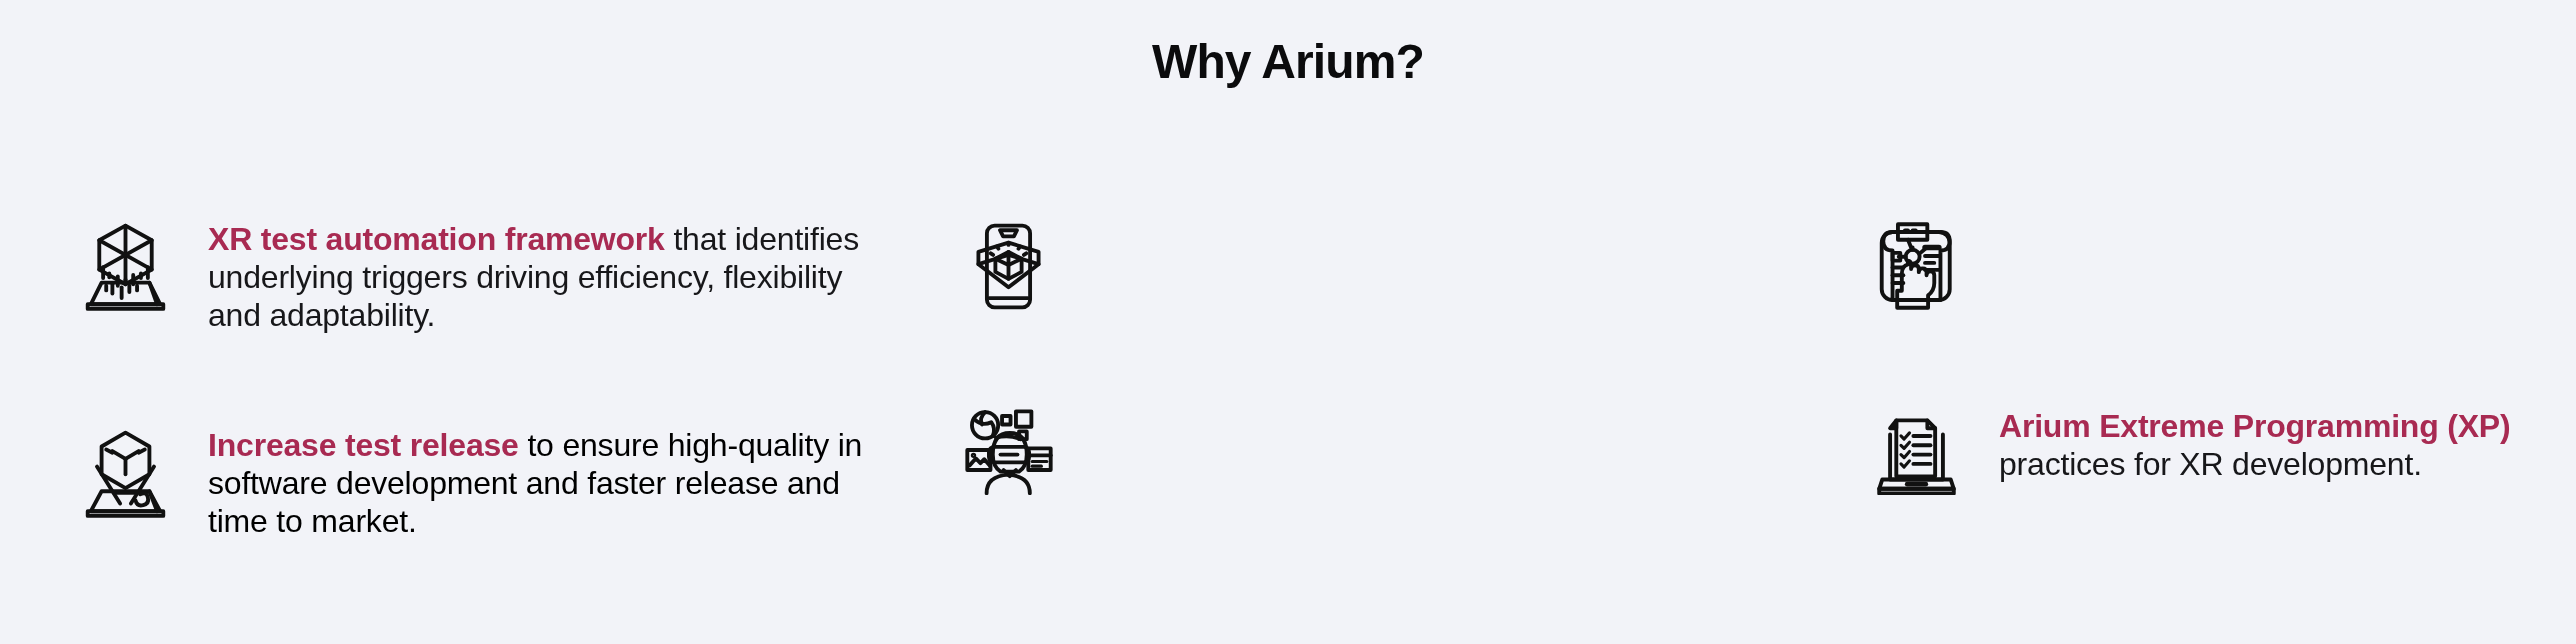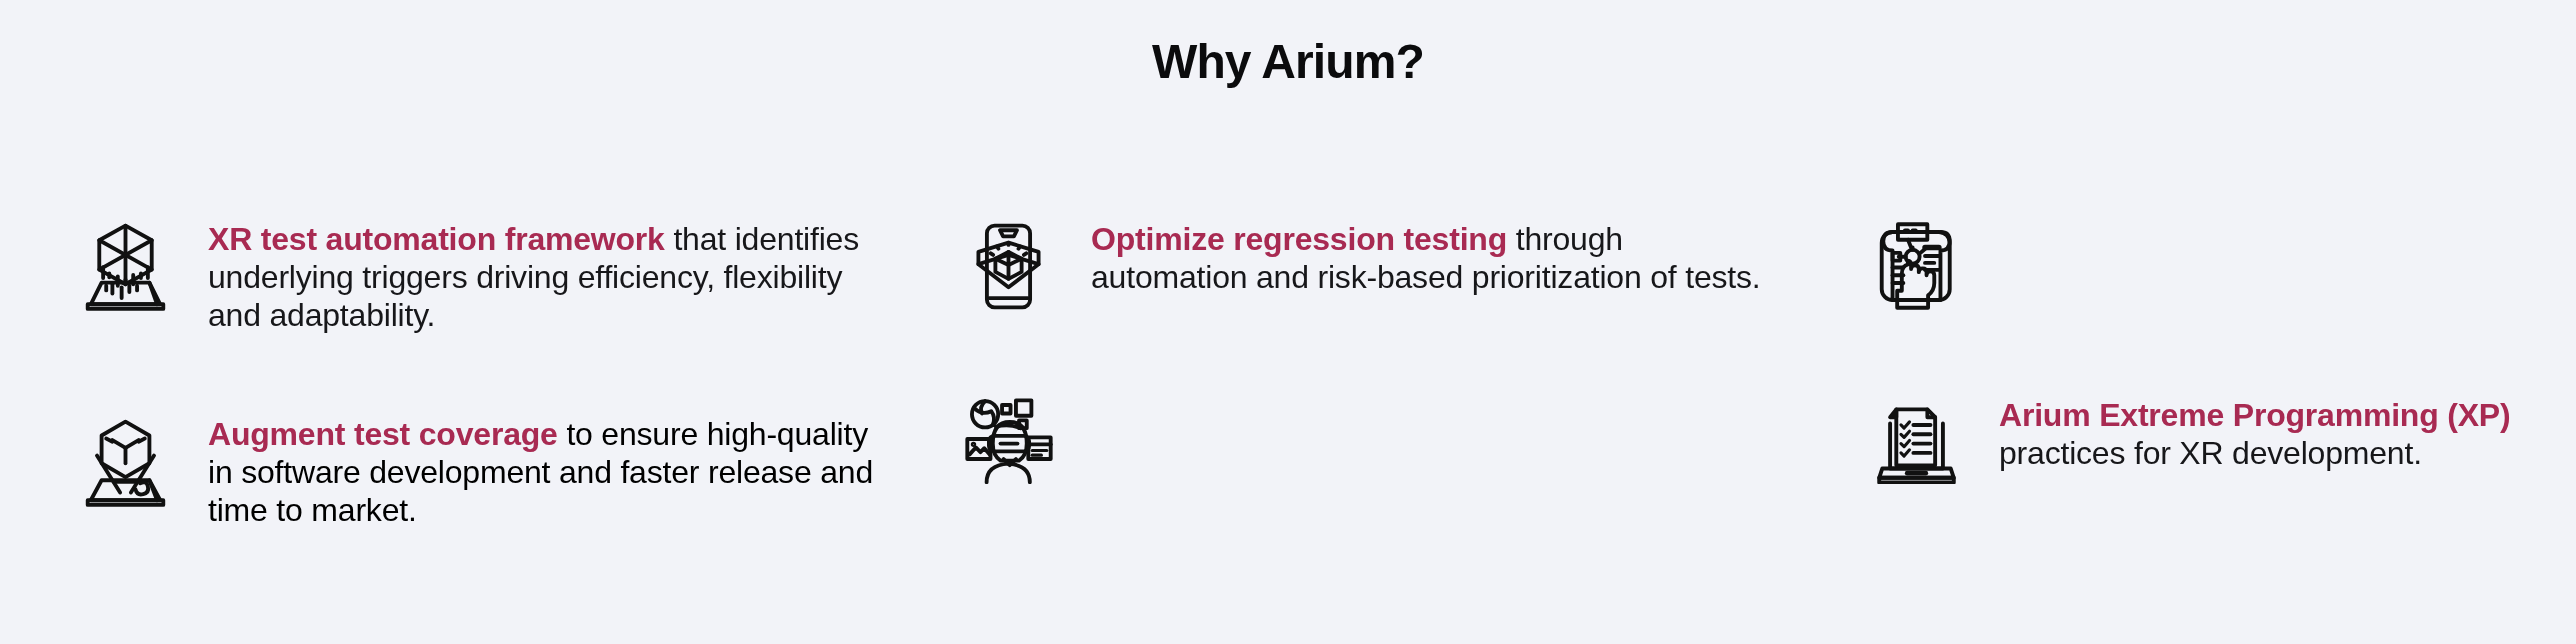--- a/index.html
+++ b/index.html
@@ -32,21 +32,21 @@
   
   .grid{
     position:absolute;
     top:218px;left:0;width:2576px;
     display:grid;
     grid-template-columns:872px 872px 833px;
   }
   .col{
     display:flex;
     flex-direction:column;
-    gap:35px;
+    gap:46px;
   }
   .col-1{padding-left:80px;}
   .col-2{padding-left:963px;}
   .col-3{padding-left:1871px;}
 
   
   .grid{display:block;}
   .col{position:absolute;top:0;padding:0;}
   .col-1{left:80px;width:819px;}
   .col-2{left:963px;width:819px;}
@@ -152,21 +152,21 @@
             <path d="M40 84 L70 84"></path>
 
             <path d="M24 82 L86 82 L100 108 L10 108 Z"></path>
             <path d="M86 82 L96 108"></path>
             <path d="M6 108 L104 108 L104 114 L6 114 Z"></path>
 
             <path d="M74 86 q8 -4 10 4 q2 8 -6 10 q-8 2 -10 -6"></path>
           </svg>
         </div>
         <div class="feature-text">
-          <span class="feature-lead" style="color: rgb(168, 42, 82);">Augment test coverage</span> 
+          <span class="feature-lead" style="color: rgb(168, 42, 82);">Increase test release</span> 
           <span class="feature-body" style="color: #000000;">to ensure high-quality in software development and faster release and time to market.</span>
         </div>
       </div>
 
     </div>
 
     <div class="col col-2">
 
       <div class="feature r1">
         <div class="icon-wrap">
@@ -183,24 +183,20 @@
             <path d="M55 40 L55 57 L38 49"></path>
             <path d="M55 57 L72 49"></path>
             <path d="M55 57 L55 75"></path>
 
             <path d="M55 28 L55 31" stroke-width="5"></path>
             <path d="M40 33 L42 36" stroke-width="5"></path>
             <path d="M70 33 L68 36" stroke-width="5"></path>
             <path d="M32 42 L35 44" stroke-width="5"></path>
             <path d="M78 42 L75 44" stroke-width="5"></path>
           </svg>
-        </div>
-        <div class="feature-text">
-          <span class="feature-lead" style="color: rgb(168, 42, 82);">Optimize regression testing</span> 
-          <span class="feature-body" style="color: rgb(23, 23, 26);">through automation and risk-based prioritization of tests.</span>
         </div>
       </div>
 
       <div class="feature r2">
         <div class="icon-wrap">
           <svg width="88" height="87" viewBox="0 0 114 112" fill="none" stroke="#111" stroke-width="5" stroke-linejoin="round" stroke-linecap="round">
 
             <circle cx="26" cy="22" r="17"></circle>
             <path d="M12 14 q10 10 22 4 q6 8 2 18"></path>
             <path d="M26 5 q-8 8 -4 16"></path>

